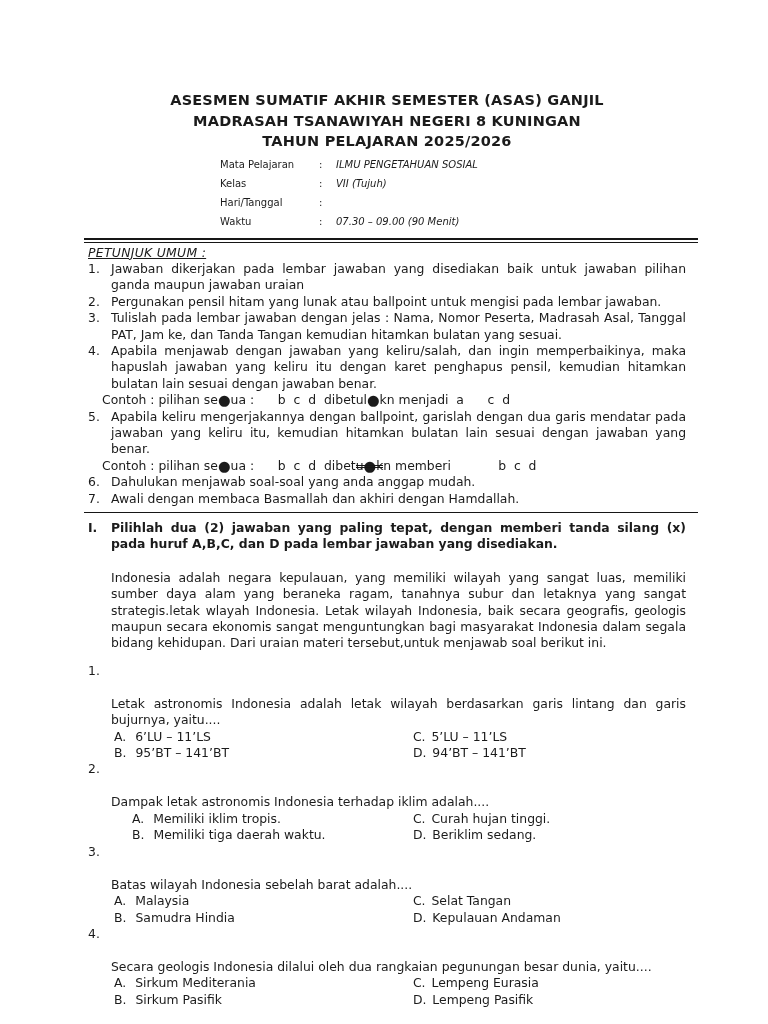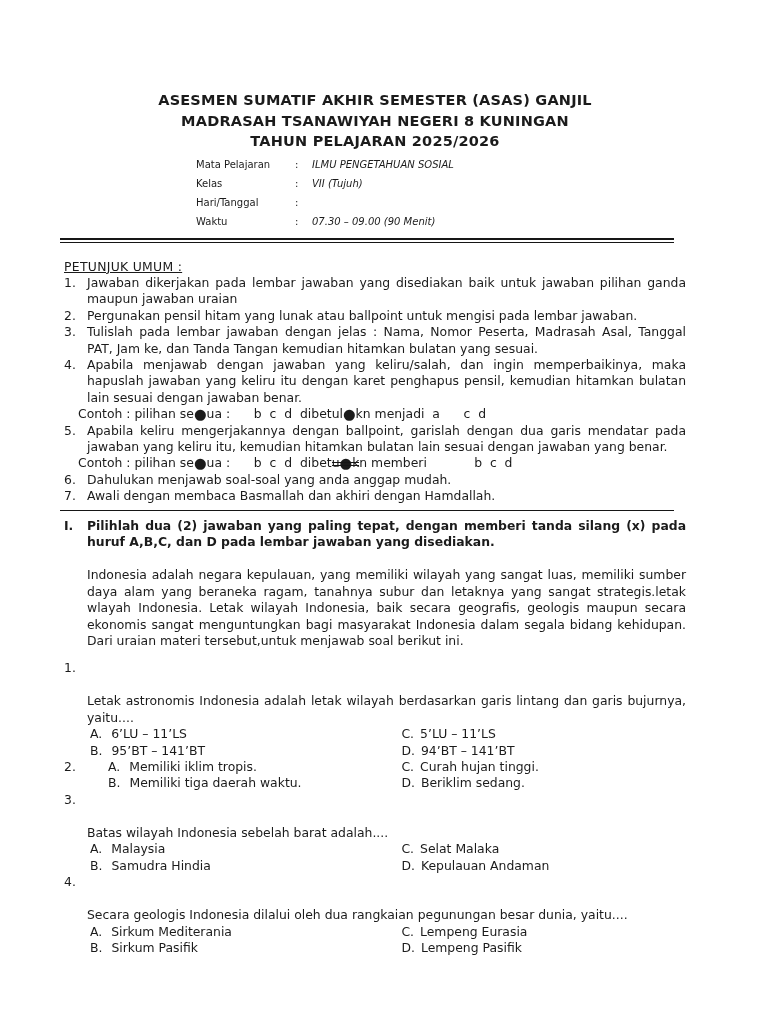--- a/index.html
+++ b/index.html
@@ -5,21 +5,21 @@
   * { margin: 0; padding: 0; box-sizing: border-box; }
   html, body { background: #ffffff; }
   body {
     width: 768px; height: 1024px;
     font-family: "DejaVu Sans", "Liberation Sans", sans-serif;
     color: #1b1b1b;
     overflow: hidden;
   }
   .page {
     width: 768px; height: 744px;
-    padding: 90px 82px 0 64px;
+    padding: 90px 82px 0 88px;
   }
 
   
   .title-block { text-align: center; font-weight: bold; font-size: 14.5px; line-height: 20.5px; letter-spacing: 0.2px; }
   .meta-block { margin: 3px 0 0 132px; font-size: 10px; line-height: 19px; }
   .meta-row { display: flex; }
   .meta-label { width: 99px; }
   .meta-colon { width: 17px; }
   .meta-value { white-space: pre; font-style: italic; }
 
@@ -32,21 +32,21 @@
     border-bottom: 1.5px solid #161616;
   }
   .single-rule {
     margin: 5px 0 6px -4px;
     width: 614px;
     border-top: 1.6px solid #161616;
   }
 
   
   .small-font { font-size: 12.4px; line-height: 16.4px; }
-  .petunjuk-heading { text-decoration: underline; margin-top: 16px; letter-spacing: 0.3px; }
+  .petunjuk-heading { text-decoration: underline; margin-top: 2px; letter-spacing: 0.3px; font-style: italic; }
   .pitem { display: flex; }
   .pnum { flex: 0 0 23px; }
   .ptext { flex: 1; text-align: justify; }
   .contoh { margin-left: 14px; white-space: pre-wrap; }
   .dot { font-size: 14.5px; line-height: 1; vertical-align: -1px; }
   .struck { position: relative; display: inline-block; }
   .struck::before, .struck::after {
     content: ""; position: absolute; left: -7px; right: -7px;
     border-top: 1.6px solid #161616;
   }
@@ -176,20 +176,21 @@
               <span class="opt-label tight">D.</span>
               <span>94’BT – 141’BT</span>
             </div>
         </div>
       </div>
     </div>
 
     <div class="question">
       <span class="qnum">2.</span>
       <div class="qbody">
+        <div class="qtext">Dampak letak astronomis Indonesia terhadap iklim adalah....</div>
         <div class="opt-row">
           <div class="opt-cell opt-left more-indent">
               <span class="opt-label">A.</span>
               <span>Memiliki iklim tropis.</span>
             </div>
           <div class="opt-cell opt-right">
               <span class="opt-label tight">C.</span>
               <span>Curah hujan tinggi.</span>
             </div>
         </div>
@@ -210,21 +211,21 @@
       <span class="qnum">3.</span>
       <div class="qbody">
         <div class="qtext">Batas wilayah Indonesia sebelah barat adalah....</div>
         <div class="opt-row">
           <div class="opt-cell opt-left">
               <span class="opt-label">A.</span>
               <span>Malaysia</span>
             </div>
           <div class="opt-cell opt-right">
               <span class="opt-label tight">C.</span>
-              <span>Selat Malaka</span>
+              <span>Selat Tangan</span>
             </div>
         </div>
         <div class="opt-row">
           <div class="opt-cell opt-left">
               <span class="opt-label">B.</span>
               <span>Samudra Hindia</span>
             </div>
           <div class="opt-cell opt-right">
               <span class="opt-label tight">D.</span>
               <span>Kepulauan Andaman</span>

